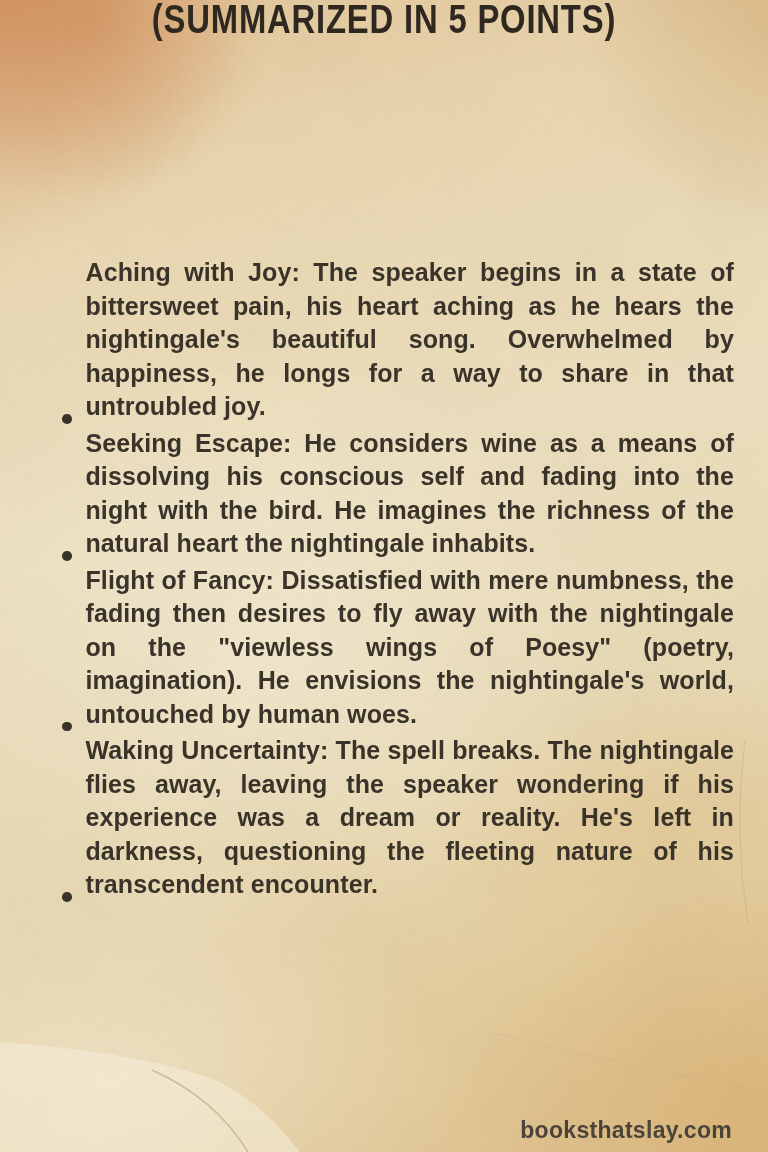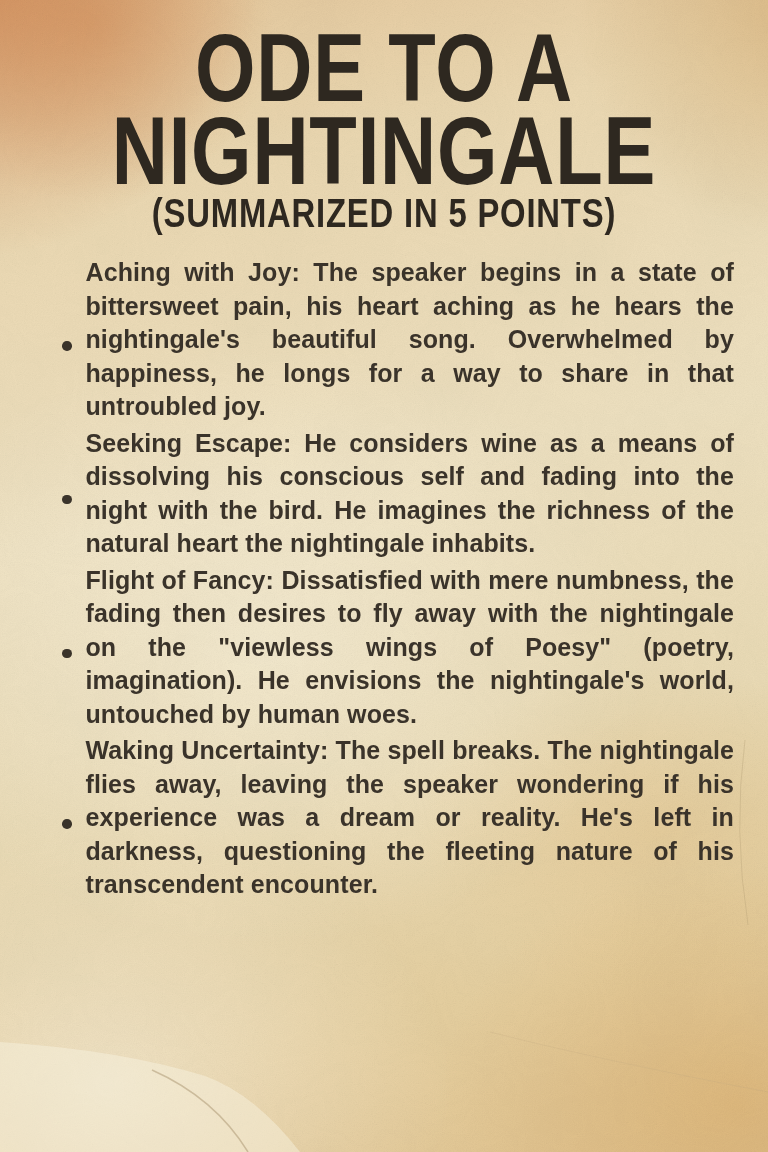--- a/index.html
+++ b/index.html
@@ -47,21 +47,21 @@
     letter-spacing: 1px; transform: scaleX(0.82);
   }
 
   
   .summary {
     position: absolute; top: 256px; left: 56px; right: 34px;
     margin: 0; padding: 0; list-style: none;
     color: #3a332a;
   }
   .summary li {
-    display: flex; align-items: center;
+    display: flex; align-items: flex-end;
     margin: 0 0 3px 0;
   }
   .summary .dot {
     flex: none; width: 9.5px; height: 9.5px; border-radius: 50%;
     background: #3a332a; margin: 12px 14px 0 6px;
   }
   .summary .txt {
     flex: 1;
     font-size: 25px; line-height: 33.5px; font-weight: 700;
     text-align: justify; text-justify: inter-word;
@@ -94,24 +94,20 @@
   </svg>
 
   <svg class="creases" width="768" height="1152" aria-hidden="true">
     <path d="M0,1042 Q120,1050 205,1076 Q255,1094 300,1152 L0,1152 Z" fill="rgba(249,243,226,0.45)"></path>
     <path d="M152,1070 Q215,1098 248,1152" stroke="rgba(160,138,100,0.45)" stroke-width="1.5" fill="none"></path>
     <path d="M490,1032 Q600,1060 768,1092" stroke="rgba(190,168,128,0.25)" stroke-width="1" fill="none"></path>
     <path d="M745,740 Q733,830 748,925" stroke="rgba(170,150,110,0.30)" stroke-width="1" fill="none"></path>
   </svg>
 
   <div class="header">
-    <h1 class="title">
-      <span class="line1">ODE TO A</span>
-      <span class="line2">NIGHTINGALE</span>
-    </h1>
     <span class="subtitle">(SUMMARIZED IN 5 POINTS)</span>
   </div>
 
   <ul class="summary">
     <li>
       <span class="dot"></span>
       <span class="txt">Aching with Joy: The speaker begins in a state of bittersweet pain, his heart aching as he hears the nightingale's beautiful song. Overwhelmed by happiness, he longs for a way to share in that untroubled joy.</span>
     </li>
     <li>
       <span class="dot"></span>
@@ -120,14 +116,15 @@
     <li>
       <span class="dot"></span>
       <span class="txt">Flight of Fancy: Dissatisfied with mere numbness, the fading then desires to fly away with the nightingale on the "viewless wings of Poesy" (poetry, imagination). He envisions the nightingale's world, untouched by human woes.</span>
     </li>
     <li>
       <span class="dot"></span>
       <span class="txt">Waking Uncertainty: The spell breaks. The nightingale flies away, leaving the speaker wondering if his experience was a dream or reality. He's left in darkness, questioning the fleeting nature of his transcendent encounter.</span>
     </li>
   </ul>
 
+  <div class="watermark">booksthatslay.com</div>
 
 </div>
 
 </body></html>

